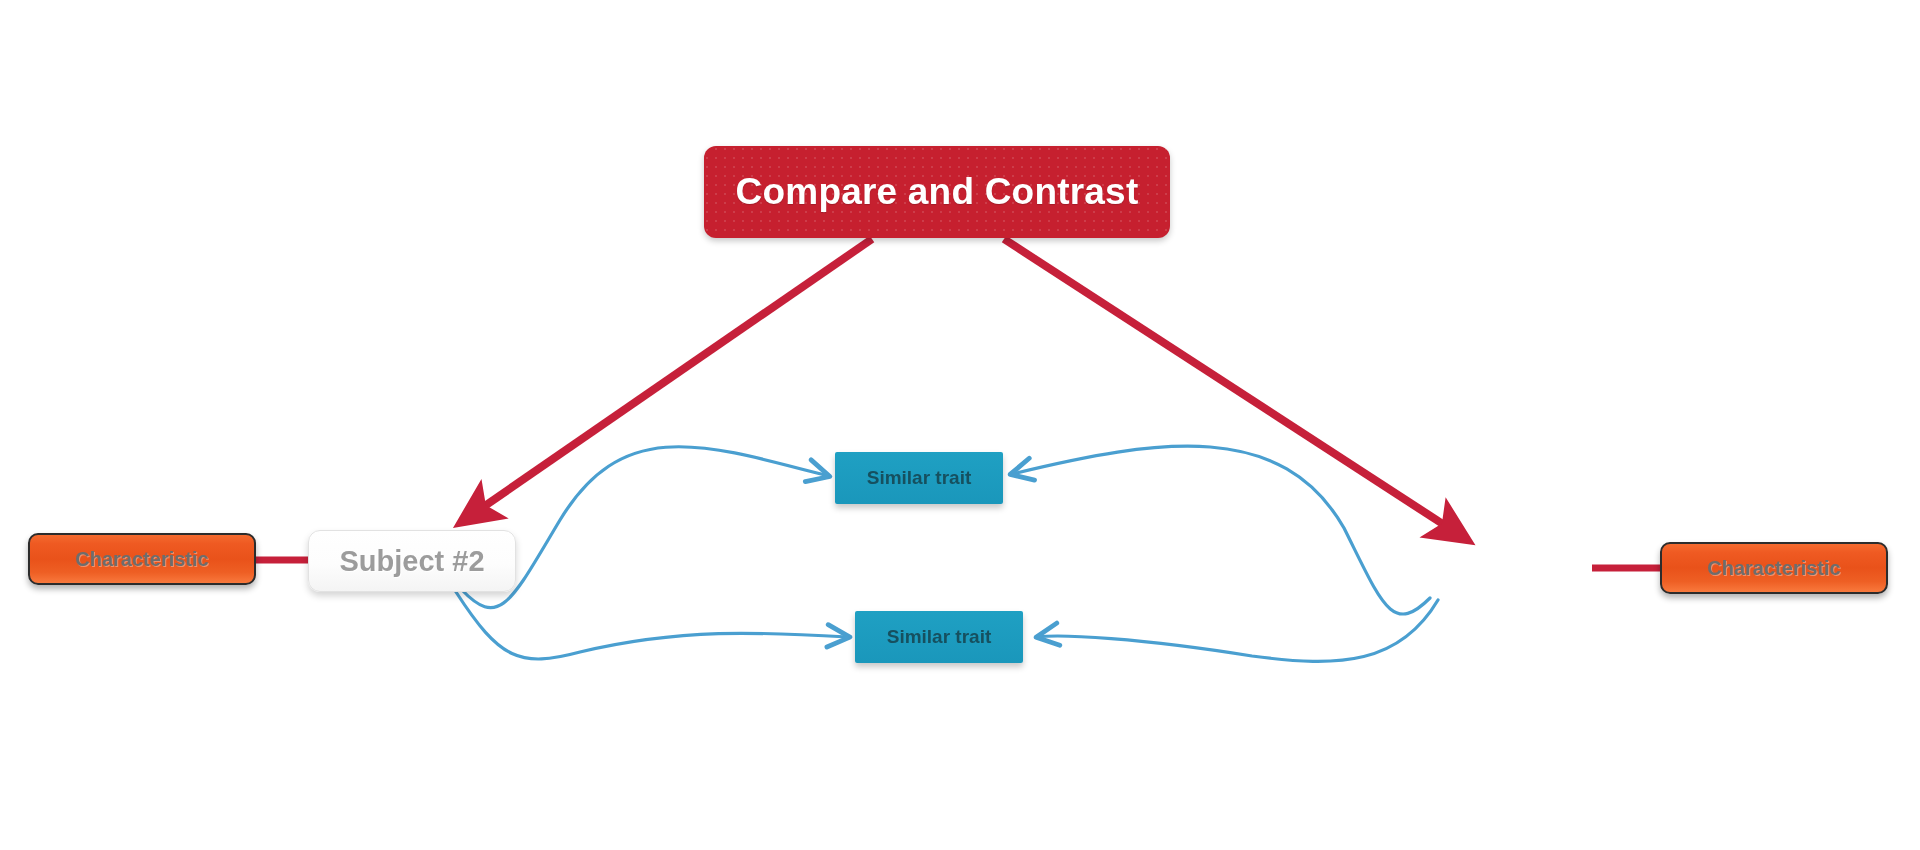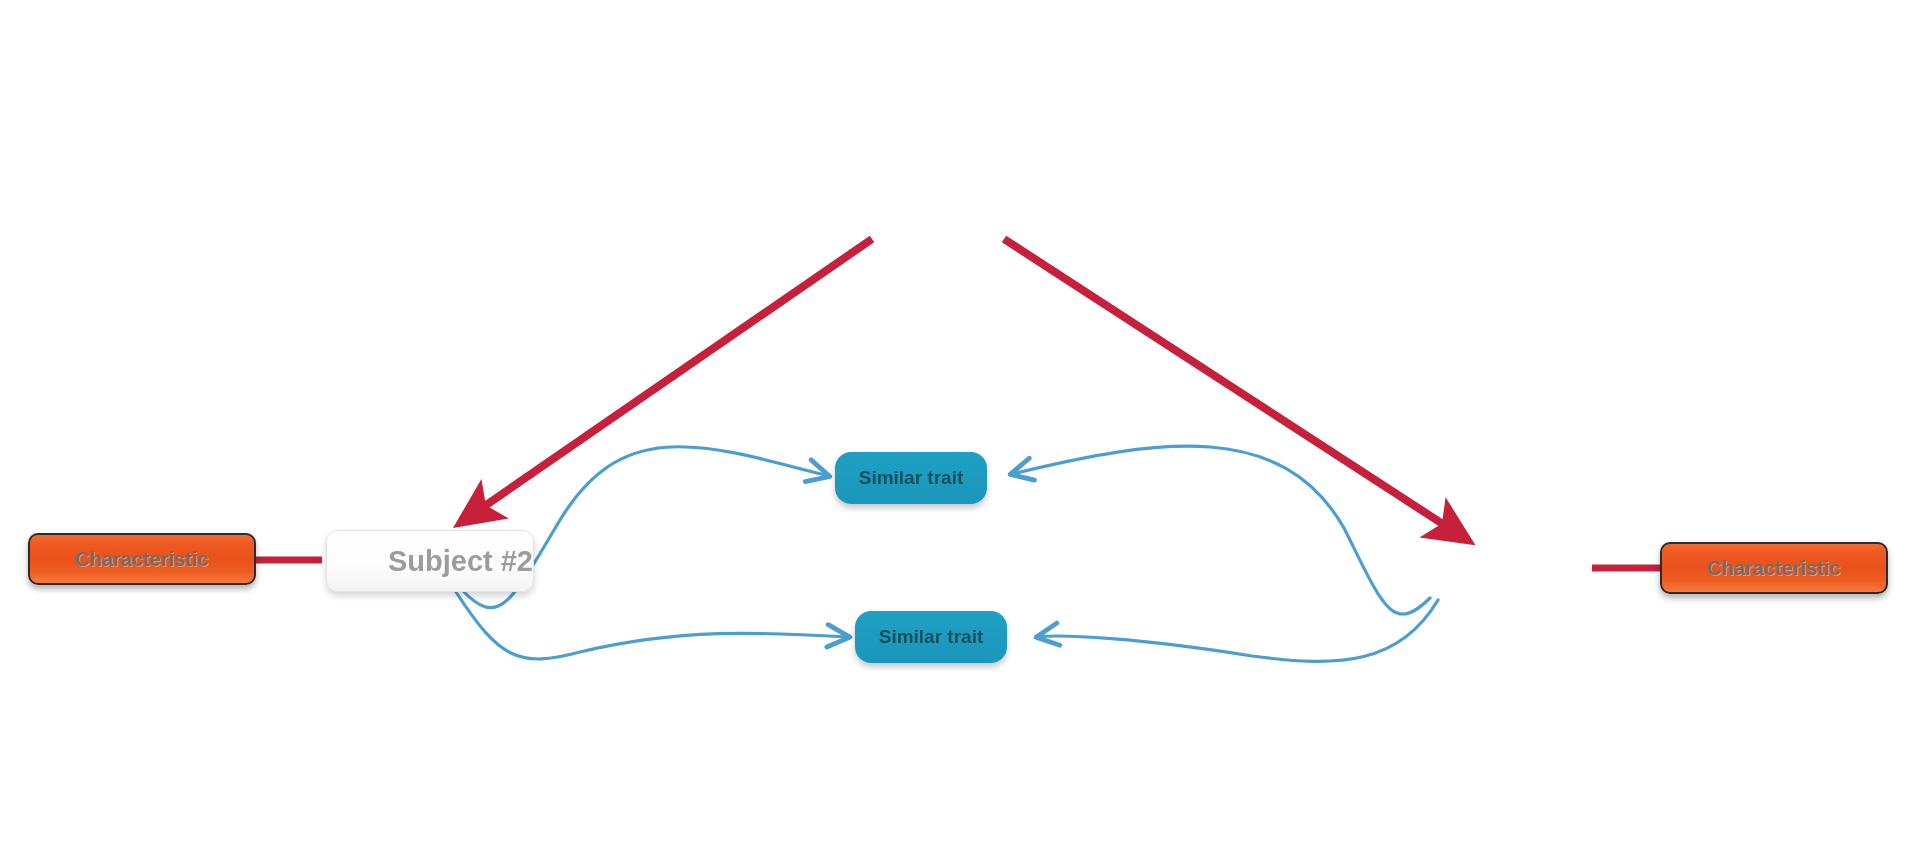--- a/index.html
+++ b/index.html
@@ -69,21 +69,21 @@
     background: linear-gradient(to bottom, #ffffff 0%, #fdfdfd 55%, #f4f4f4 100%);
     border: 1px solid #e2e2e2;
     box-shadow: 0 4px 7px rgba(0,0,0,0.17);
   }
   .node-subject .node-label {
     color: #9c9c9c;
     font-size: 29px;
     font-weight: bold;
     text-shadow: 1px 1px 0 rgba(255,255,255,0.95);
   }
-  #node-subject-2 { left: 326px; top: 530px; justify-content: flex-end; }
+  #node-subject-2 { left: 308px; top: 530px; }
   #node-subject-1 { left: 1388px; top: 538px; }
 
   
   .node-characteristic {
     width: 228px;
     height: 52px;
     border-radius: 10px;
     background: linear-gradient(to bottom,
         #f46a2e 0%,
         #ef5a22 18%,
@@ -97,23 +97,23 @@
     color: #6d6d6d;
     font-size: 20px;
     font-weight: bold;
     text-shadow: 1px 1px 0 rgba(255,255,255,0.35);
   }
   #node-characteristic-2 { left: 28px; top: 533px; }
   #node-characteristic-1 { left: 1660px; top: 542px; }
 
   
   .node-trait {
-    width: 152px;
+    width: 168px;
     height: 52px;
-    border-radius: 16px;
+    border-radius: 2px;
     background: linear-gradient(to bottom, #1fa0c3 0%, #1a97bb 100%);
     box-shadow: 0 4px 6px rgba(0,0,0,0.22);
   }
   .node-trait .node-label {
     color: #16505f;
     font-size: 19px;
     font-weight: bold;
   }
   #node-trait-top { left: 835px; top: 452px; }
   #node-trait-bottom { left: 855px; top: 611px; }
@@ -143,20 +143,23 @@
 
     <path d="M 462,590 C 500,630 512,600 560,520 C 622,418 700,442 828,476" fill="none" stroke="#4a9fd0" stroke-width="3.2" stroke-linecap="round" marker-end="url(#arrow-blue)"></path>
 
     <path d="M 456,592 C 500,660 520,668 580,652 C 680,628 760,632 848,637" fill="none" stroke="#4a9fd0" stroke-width="3.2" stroke-linecap="round" marker-end="url(#arrow-blue)"></path>
 
     <path d="M 1430,598 C 1392,636 1382,604 1344,528 C 1282,420 1160,438 1012,474" fill="none" stroke="#4a9fd0" stroke-width="3.2" stroke-linecap="round" marker-end="url(#arrow-blue)"></path>
 
     <path d="M 1438,600 C 1400,664 1340,668 1252,656 C 1140,638 1060,634 1038,637" fill="none" stroke="#4a9fd0" stroke-width="3.2" stroke-linecap="round" marker-end="url(#arrow-blue)"></path>
   </svg>
 
+  <div class="node node-root" id="node-root">
+    <span class="node-label">Compare and Contrast</span>
+  </div>
 
   <div class="node node-subject" id="node-subject-2">
     <span class="node-label">Subject #2</span>
   </div>
 
 
   <div class="node node-characteristic" id="node-characteristic-2">
     <span class="node-label">Characteristic</span>
   </div>
 

